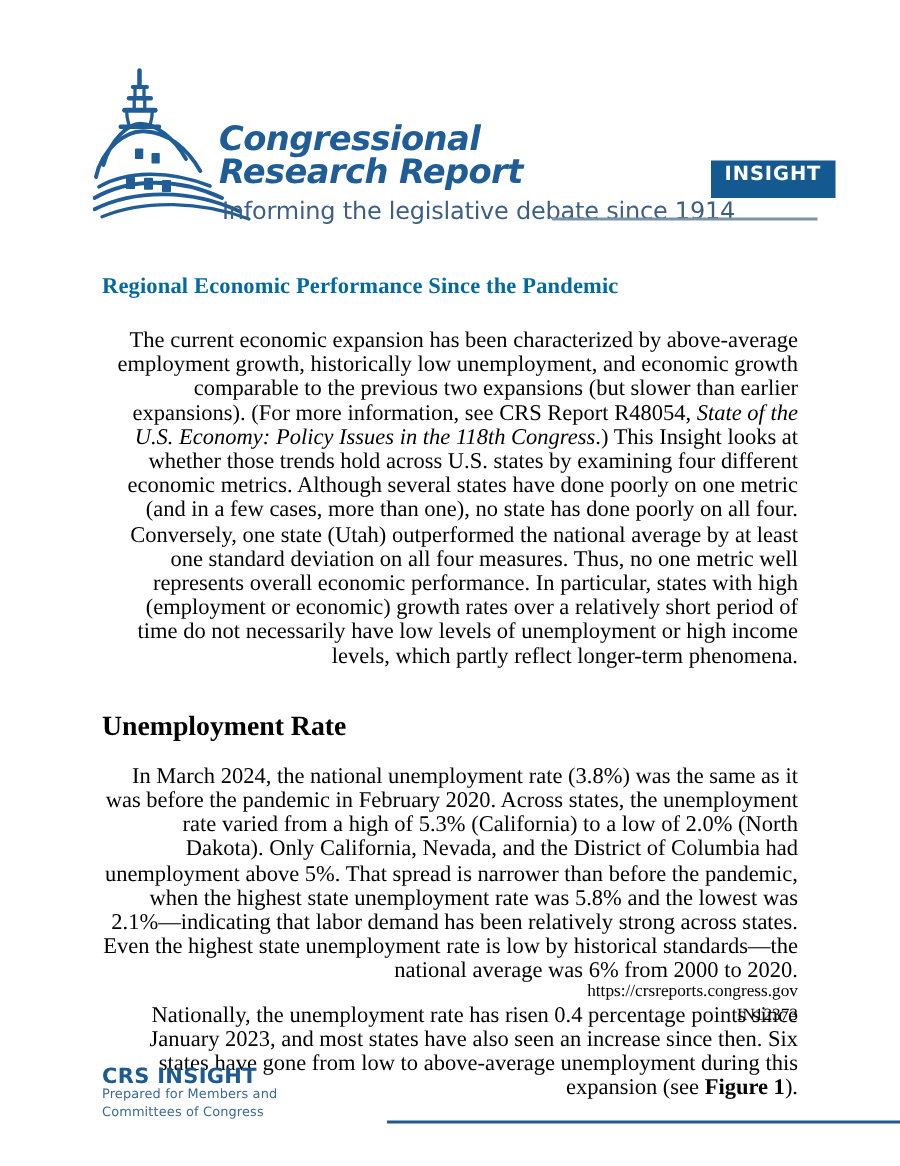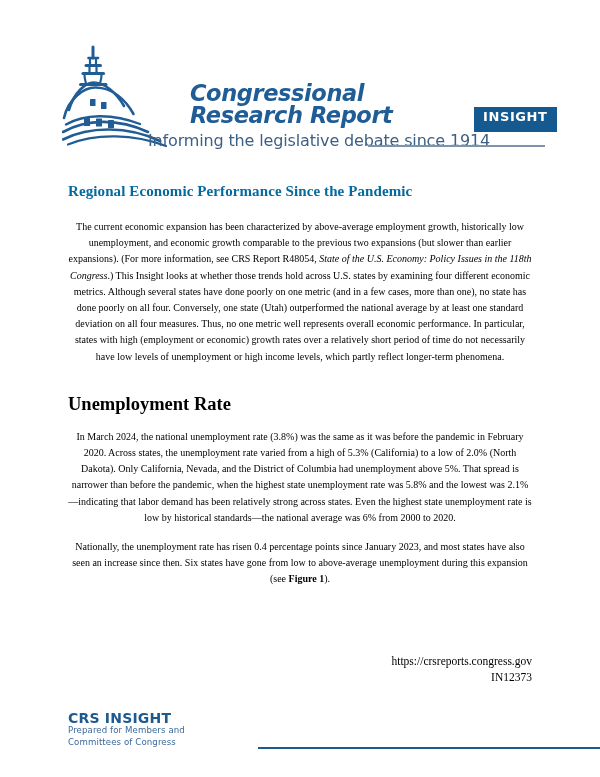--- a/index.html
+++ b/index.html
@@ -46,21 +46,20 @@
     top: 0px;
     width: 112px;
     height: 104px;
   }
 
   .logo-wordmark {
     position: absolute;
     left: 84px;
     top: 38px;
     width: 240px;
-    margin-left: 44px;
   }
   .logo-line {
     font-family: "DejaVu Sans", sans-serif;
     font-style: italic;
     font-weight: bold;
     font-size: 22.5px;
     line-height: 22px;
     letter-spacing: -0.4px;
     color: #205d96;
     white-space: nowrap;
@@ -118,23 +117,23 @@
   }
 
   .doc-date {
     margin: 22px 0 0 0;
     font-size: 13.5px;
     line-height: 16px;
   }
 
   p.body-par {
     margin: 13px 0 0 0;
-    font-size: 10px;
+    font-size: 15px;
     line-height: 16.2px;
-    text-align: center;
+    text-align: right;
   }
 
   h2.section-head {
     margin: 27px 0 0 0;
     font-family: "Liberation Serif", "DejaVu Serif", serif;
     font-weight: bold;
     font-size: 18.5px;
     line-height: 24px;
   }
 

